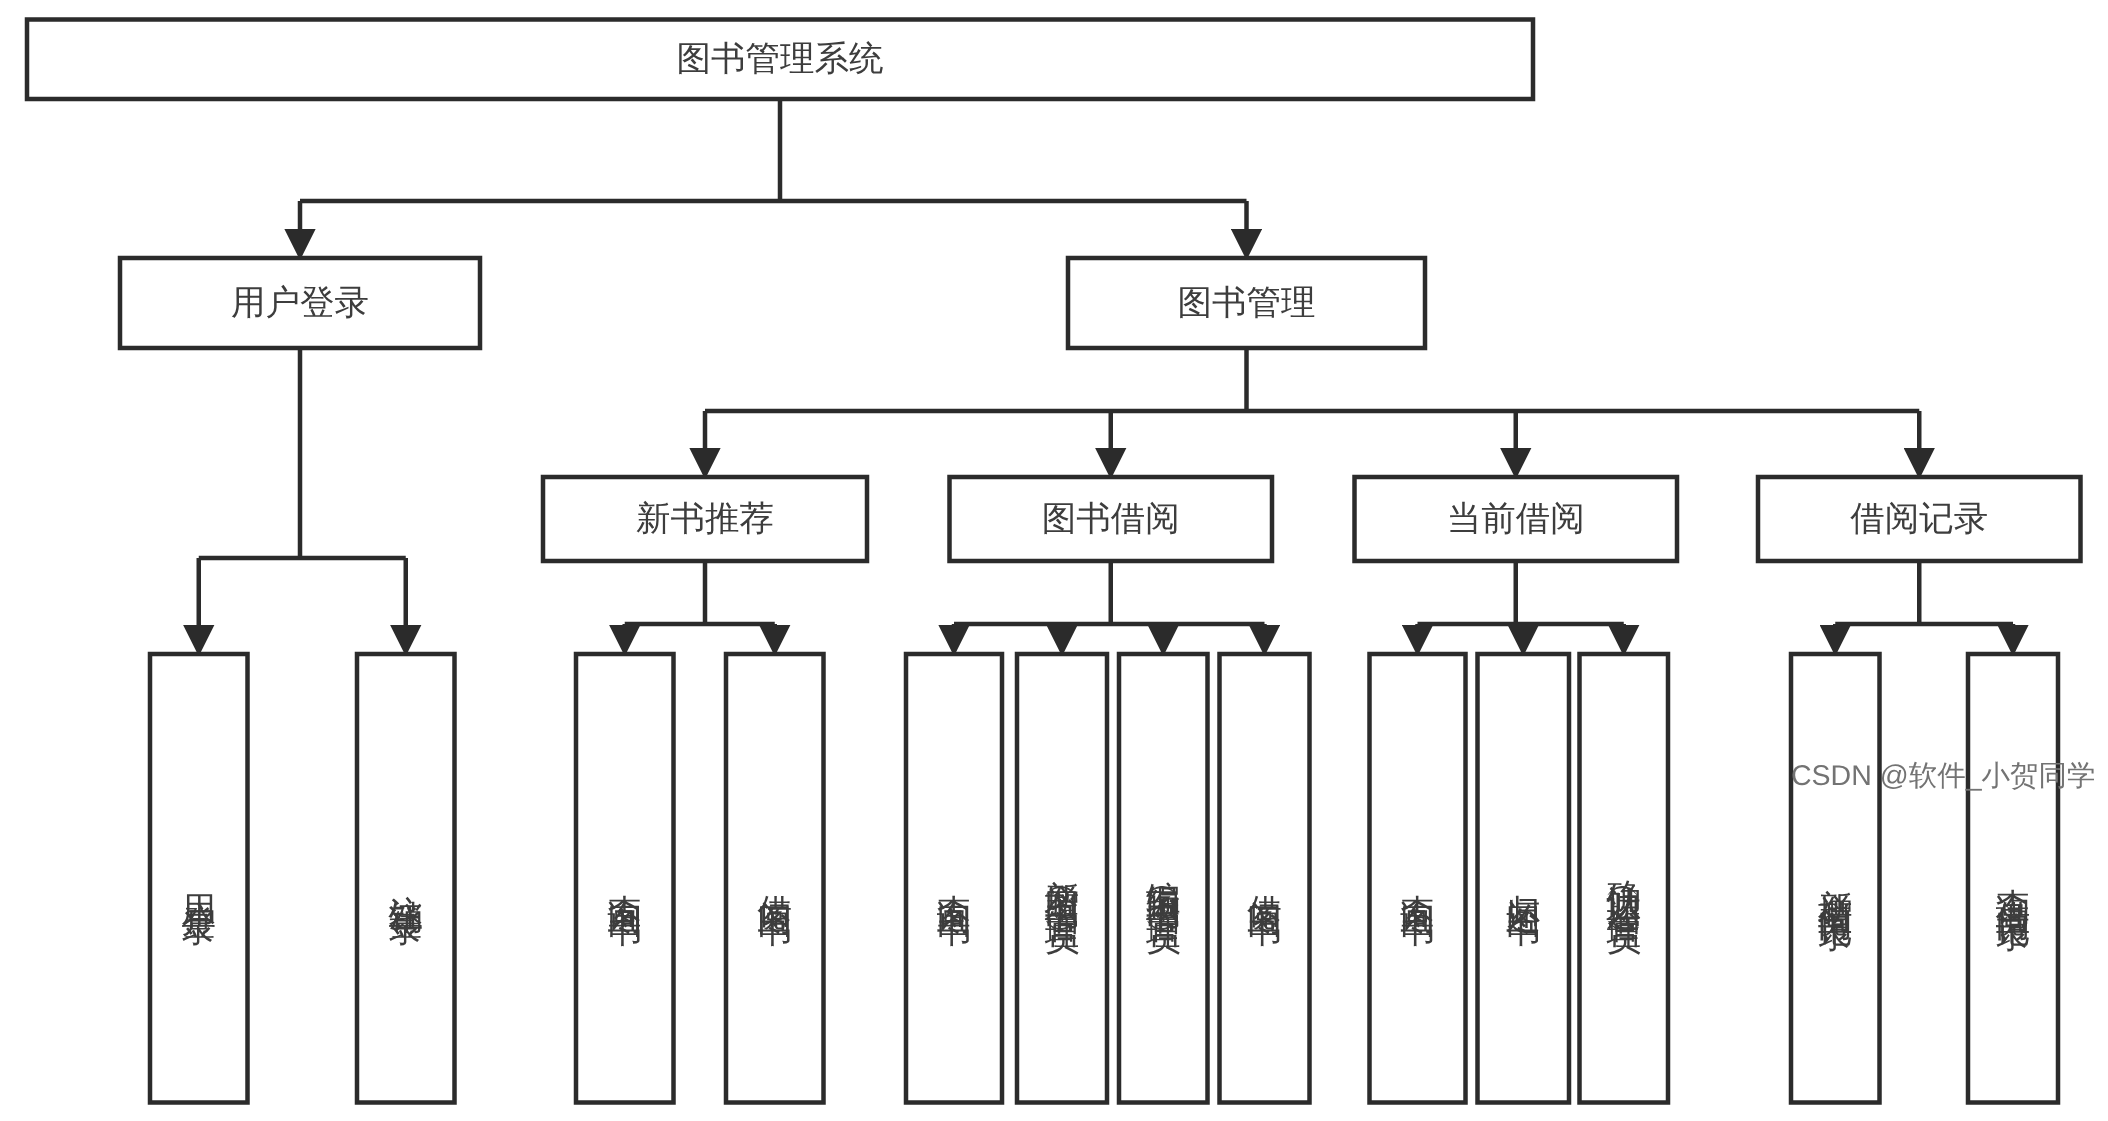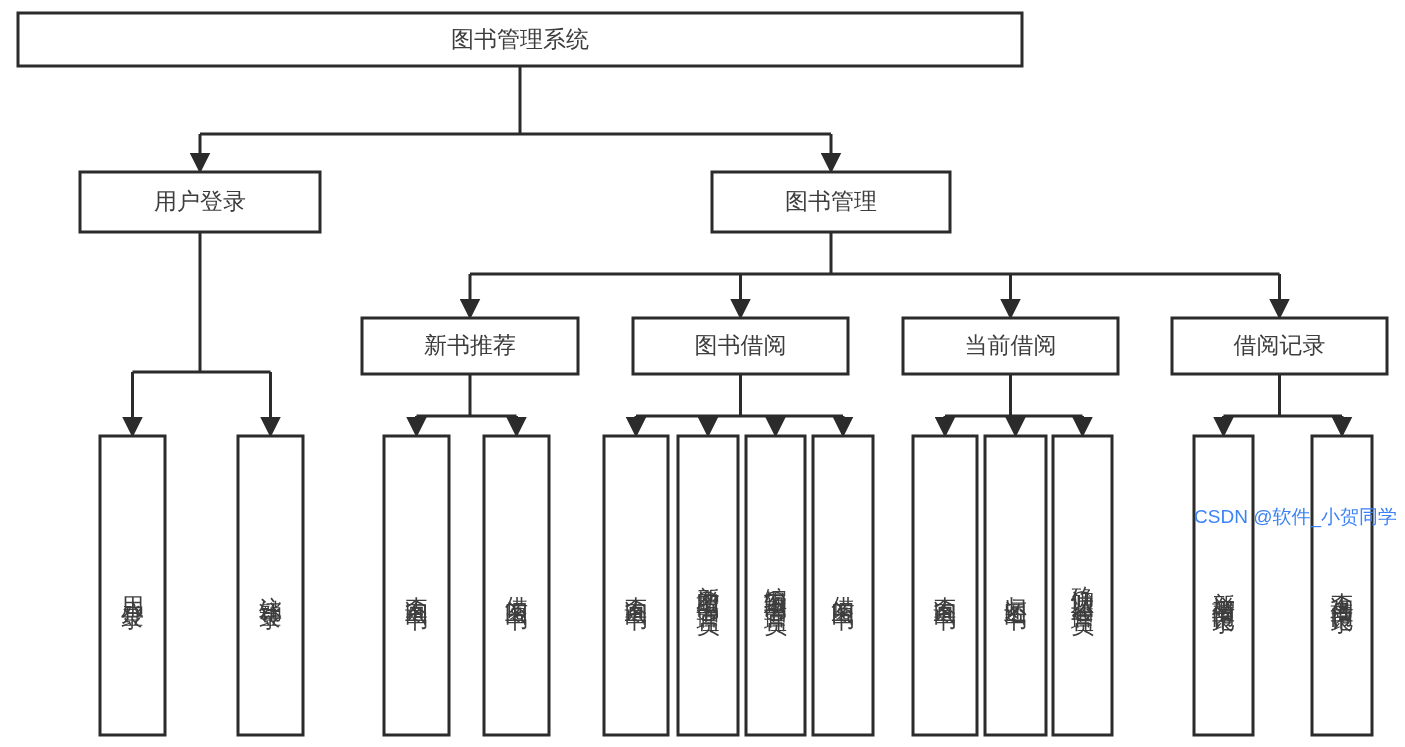--- a/index.html
+++ b/index.html
@@ -6,21 +6,21 @@
   body{width:1405px;height:747px;font-family:"Liberation Sans","DejaVu Sans",sans-serif;overflow:hidden;}
   #diagram-root{position:relative;width:1405px;height:534px;background:#fff;}
   svg#flow{position:absolute;left:0;top:0;width:1405px;height:747px;}
   .node-rect{fill:#ffffff;stroke:#2b2b2b;stroke-width:3;}
   .link-line{stroke:#2b2b2b;stroke-width:3;fill:none;}
   .node-label{fill:#3d3d3d;font-family:"Liberation Sans","DejaVu Sans",sans-serif;font-size:23px;text-anchor:middle;dominant-baseline:middle;}
   .vert-text-box{position:absolute;display:flex;align-items:center;justify-content:center;
     writing-mode:vertical-rl;text-orientation:upright;letter-spacing:4px;
     color:#3d3d3d;font-size:23px;line-height:1;
     font-family:"Liberation Sans","DejaVu Sans",sans-serif;pointer-events:none;}
-  .watermark{position:absolute;right:8px;bottom:4px;color:#3b82f6;font-size:19px;
+  .watermark{position:absolute;right:8px;bottom:4px;color:#737373;font-size:19px;
     font-family:"Liberation Sans","DejaVu Sans",sans-serif;white-space:nowrap;}
 </style>
 </head>
 <body>
 
 <div id="diagram-root">
 
   <svg id="flow" viewBox="0 0 1405 747">
     <defs>
       <marker id="arrow" viewBox="0 0 12 12" refX="10" refY="6" markerWidth="7" markerHeight="7" orient="auto-start-reverse" markerUnits="strokeWidth">

